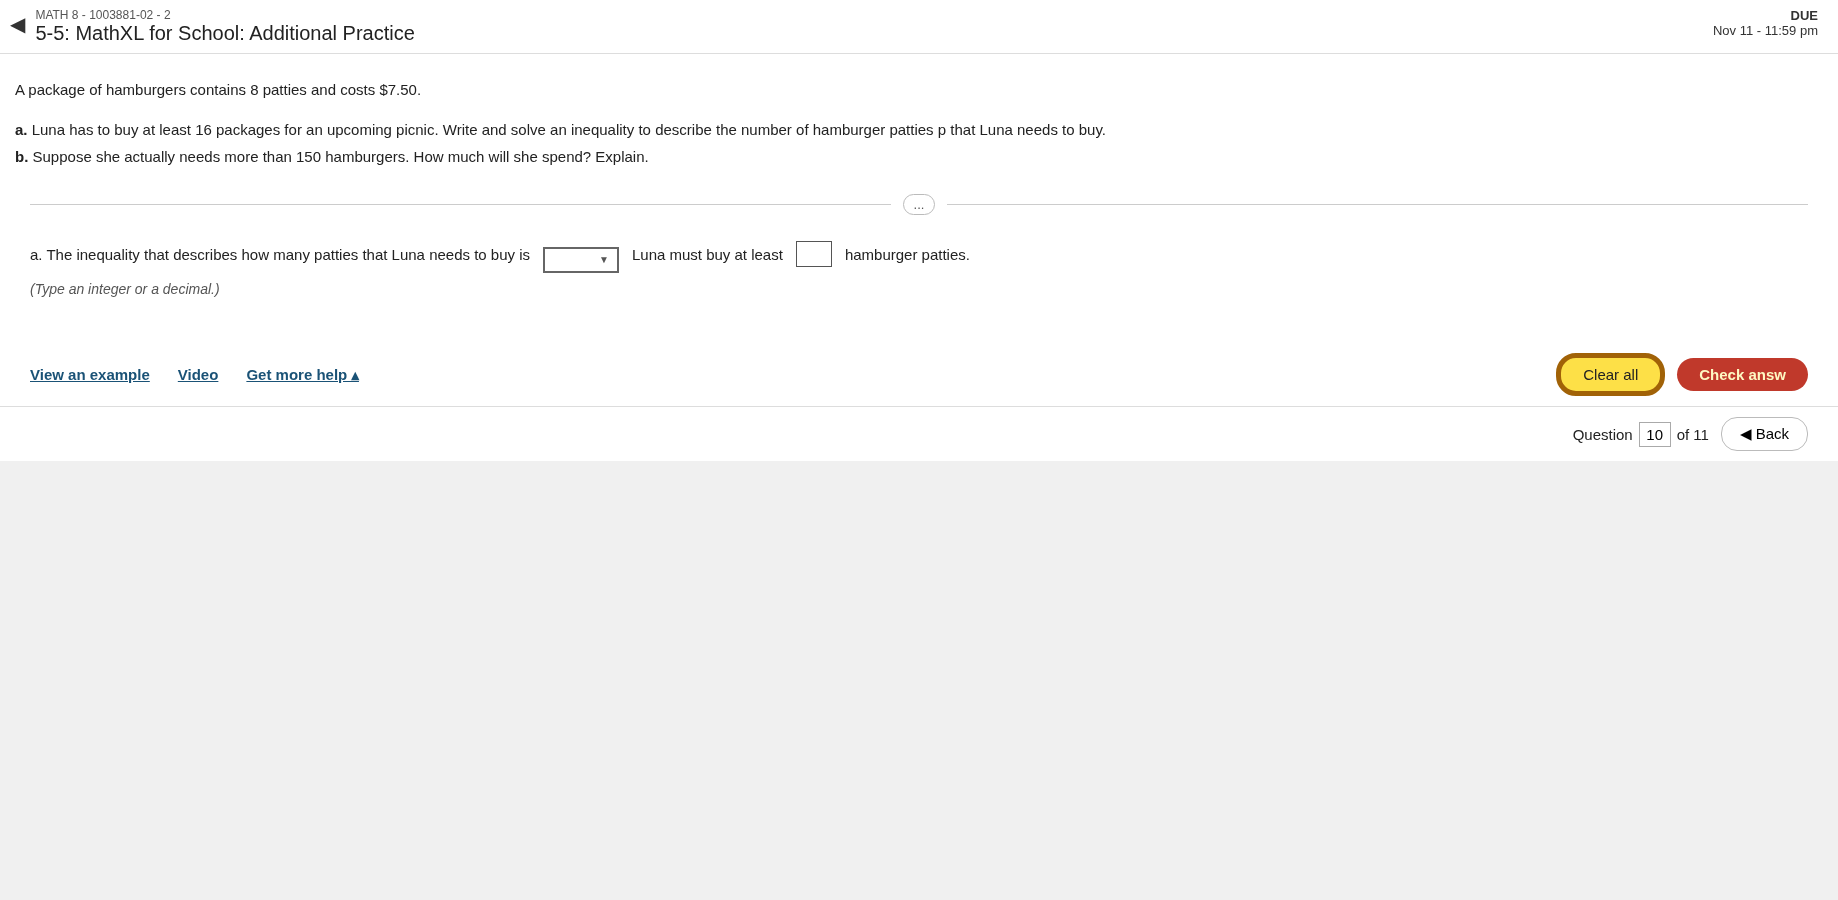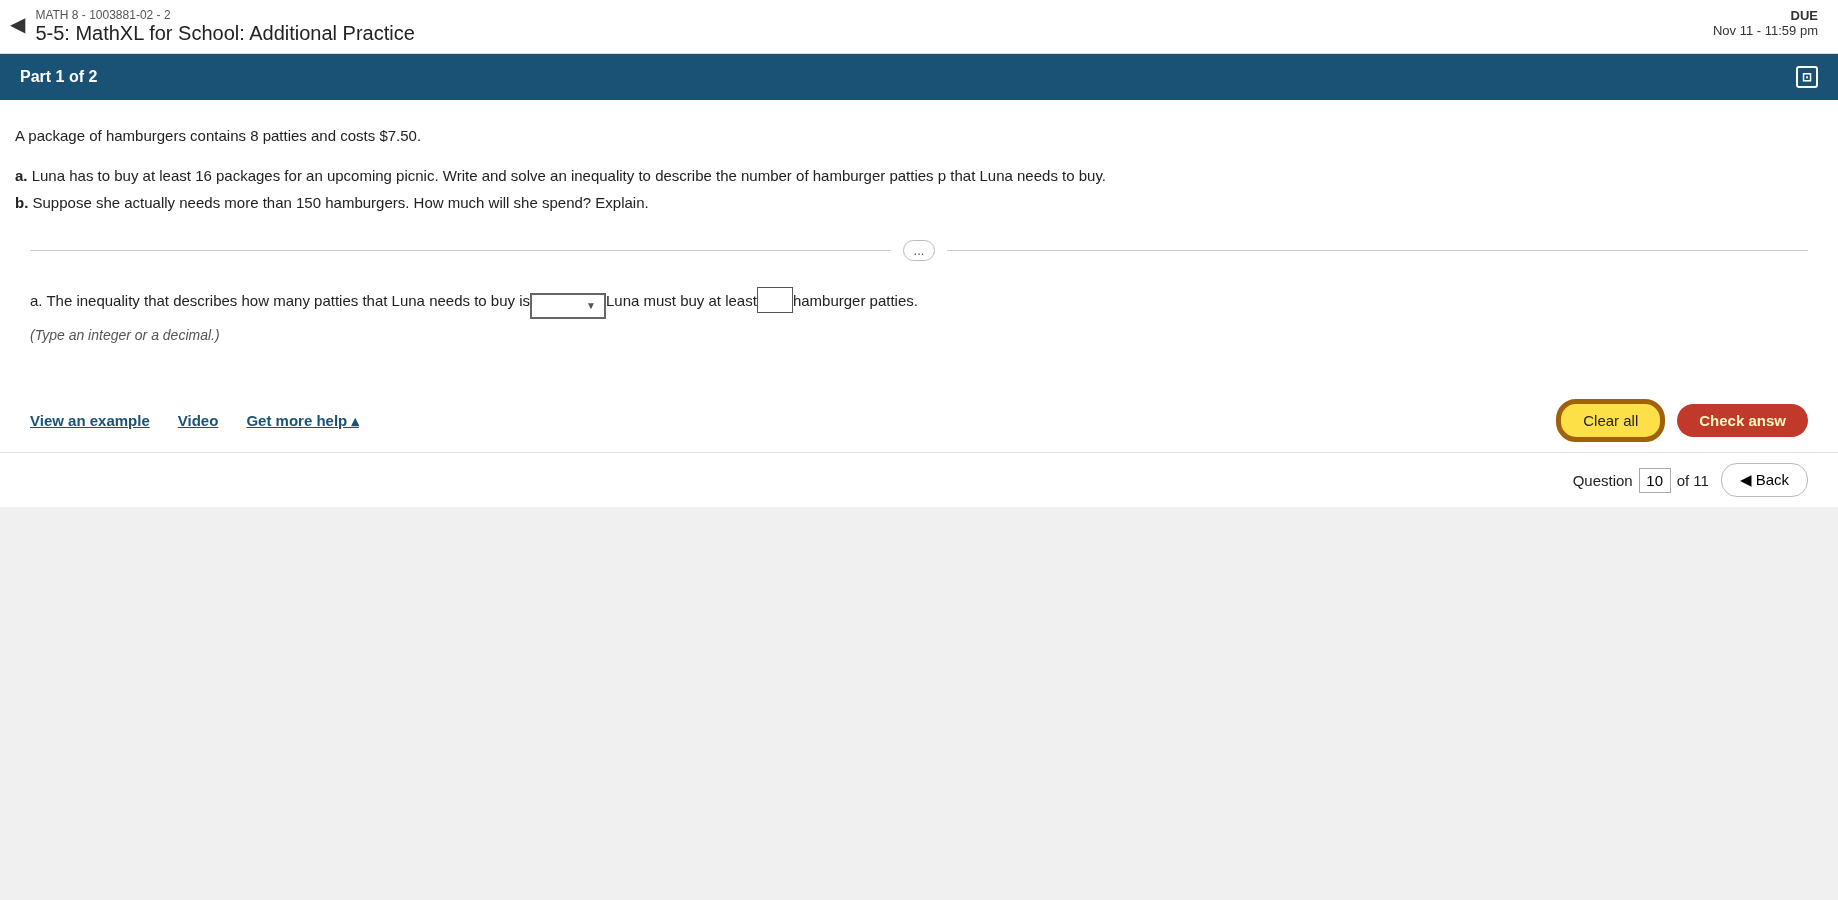--- a/index.html
+++ b/index.html
@@ -89,21 +89,21 @@
       line-height: 1.8;
     }
 
     .answer-section {
       padding: 10px 30px 10px 30px;
     }
 
     .answer-row {
       display: flex;
       align-items: flex-start;
-      gap: 0;
+      gap: 13px;
       flex-wrap: wrap;
       margin-bottom: 8px;
       line-height: 1.8;
     }
 
     .dropdown-btn {
       display: inline-flex;
       align-items: center;
       border: 2px solid #666;
       padding: 2px 8px;
@@ -245,24 +245,20 @@
     </div>
   </div>
   <div class="due-block">
     <div class="due-label">DUE</div>
     <div>Nov 11 - 11:59 pm</div>
   </div>
 </div>
 
 <div class="main-content">
 
-  <div class="part-header">
-    <span>Part 1 of 2</span>
-    <div class="part-header-icon">⊡</div>
-  </div>
 
   <div class="problem-body">
     <div class="problem-text">A package of hamburgers contains 8 patties and costs $7.50.</div>
     <div class="problem-parts">
       <span style="font-weight:bold;">a.</span>
       <span>Luna has to buy at least 16 packages for an upcoming picnic. Write and solve an inequality to describe the number of hamburger patties p that Luna needs to buy.</span>
       <br>
       <span style="font-weight:bold;">b.</span>
       <span>Suppose she actually needs more than 150 hamburgers. How much will she spend? Explain.</span>
     </div>

